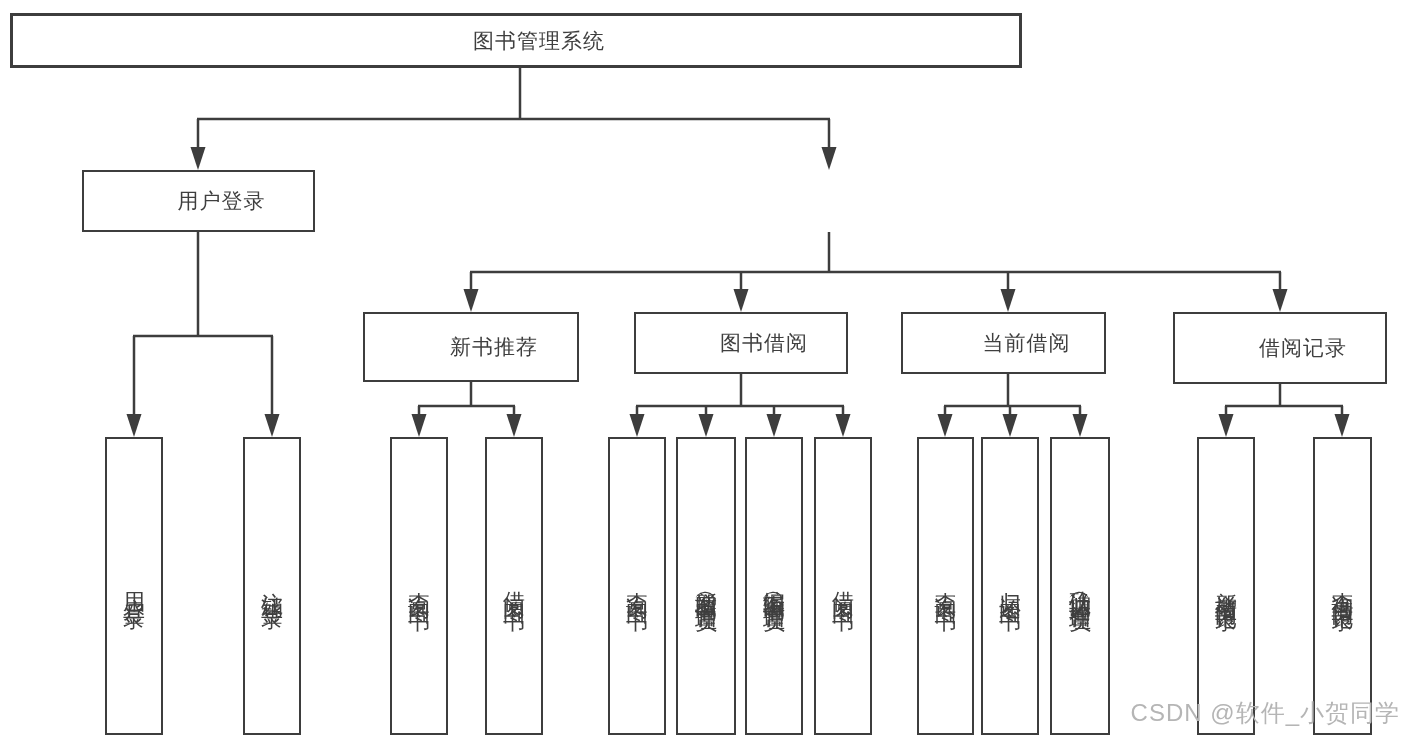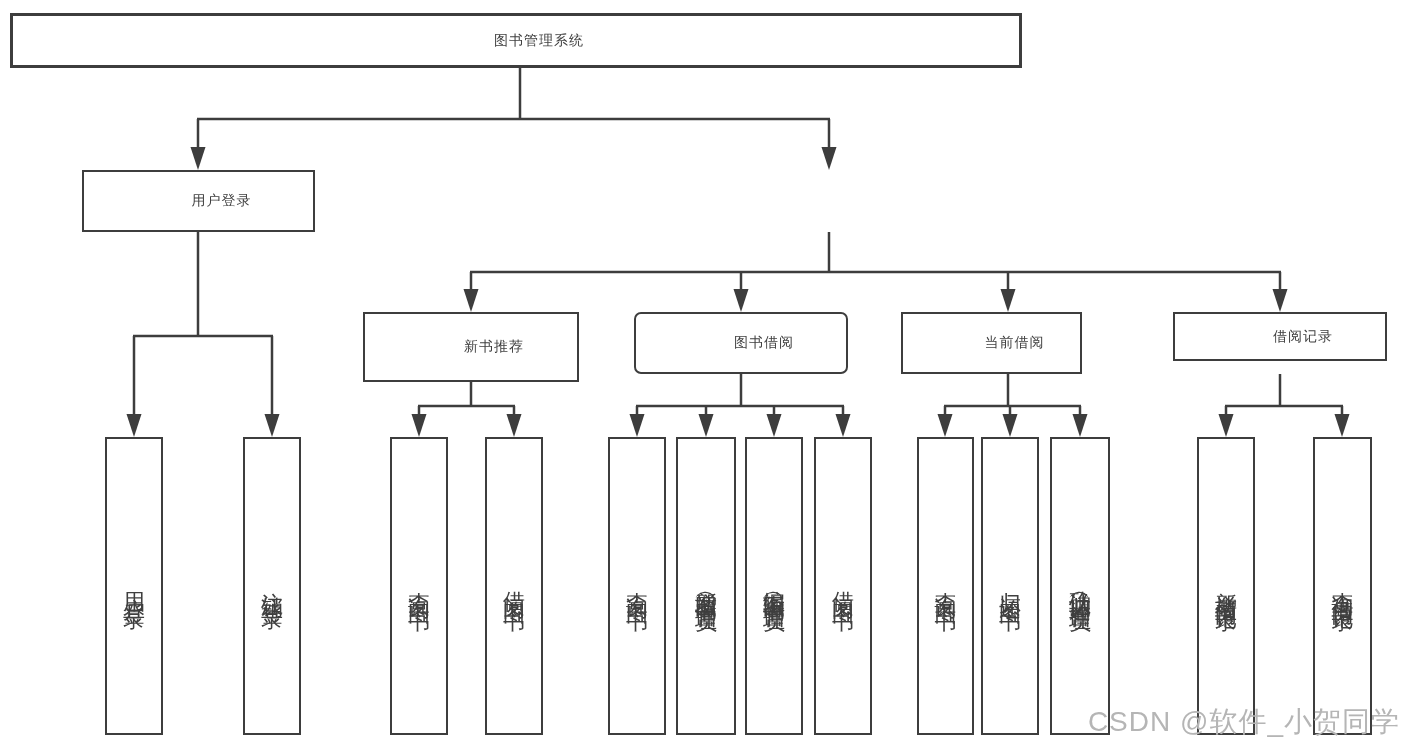--- a/index.html
+++ b/index.html
@@ -12,32 +12,32 @@
   .canvas{
     position:relative;width:1405px;height:747px;background:var(--background);
     font-family:"Liberation Sans",sans-serif;color:var(--text);overflow:hidden;
   }
   .connector-layer{position:absolute;left:0;top:0;width:1405px;height:747px;z-index:1;}
   .connector-layer line{stroke:var(--line);stroke-width:2.5;}
   .connector-layer polygon{fill:var(--line);}
   .node{
     position:absolute;box-sizing:border-box;border:2px solid var(--line);
     background:var(--background);display:flex;align-items:center;justify-content:center;
-    font-size:14px;letter-spacing:1px;z-index:2;padding-left:46px;
+    font-size:21px;letter-spacing:1px;z-index:2;padding-left:46px;
   }
   .node.root{border-width:3px;}
   .leaf{
     position:absolute;box-sizing:border-box;border:2px solid var(--line);
     background:var(--background);display:flex;align-items:center;justify-content:center;
     writing-mode:vertical-lr;text-orientation:mixed;
     font-size:22px;letter-spacing:6px;line-height:1;z-index:2;
   }
   .watermark{
-    position:absolute;right:5px;bottom:6px;z-index:3;
-    font-size:28px;color:var(--watermark);letter-spacing:1px;white-space:nowrap;
+    position:absolute;right:5px;bottom:18px;z-index:3;
+    font-size:24px;color:var(--watermark);letter-spacing:1px;white-space:nowrap;
   }
 </style>
 </head>
 <body>
 
 <div class="canvas">
 
   <svg class="connector-layer" viewBox="0 0 1405 747" xmlns="http://www.w3.org/2000/svg">
 
     <g>
@@ -118,27 +118,27 @@
     <span>图书管理系统</span>
   </div>
 
   <div class="node" style="left:82px;top:170px;width:233px;height:62px;">
     <span>用户登录</span>
   </div>
 
   <div class="node" style="left:363px;top:312px;width:216px;height:70px;">
     <span>新书推荐</span>
   </div>
-  <div class="node" style="left:634px;top:312px;width:214px;height:62px;border-radius:7px;">
+  <div class="node" style="left:634px;top:312px;width:214px;height:62px;">
     <span>图书借阅</span>
   </div>
-  <div class="node" style="left:901px;top:312px;width:181px;height:62px;align-items:center;">
+  <div class="node" style="left:901px;top:312px;width:205px;height:62px;align-items:center;">
     <span>当前借阅</span>
   </div>
-  <div class="node" style="left:1173px;top:312px;width:214px;height:49px;">
+  <div class="node" style="left:1173px;top:312px;width:214px;height:72px;">
     <span>借阅记录</span>
   </div>
 
   <div class="leaf" style="left:105px;top:437px;width:58px;height:298px;">
     <span>用户登录</span>
   </div>
   <div class="leaf" style="left:243px;top:437px;width:58px;height:298px;">
     <span>注销登录</span>
   </div>
 

